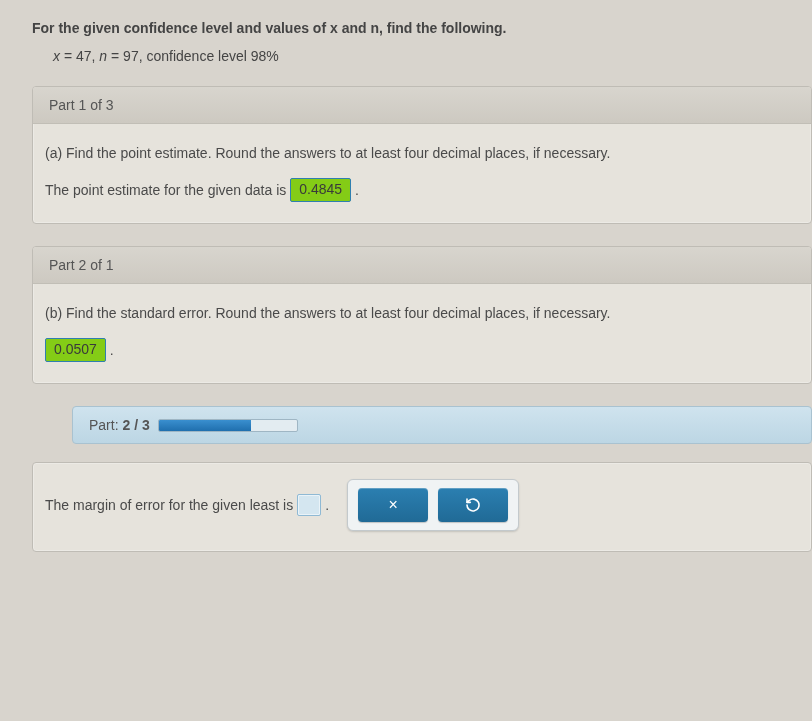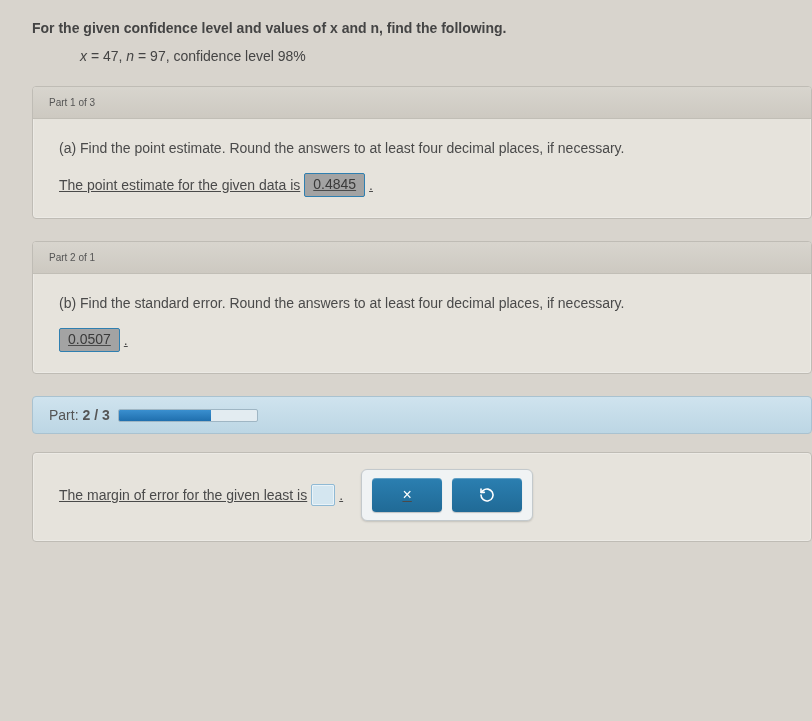--- a/index.html
+++ b/index.html
@@ -5,47 +5,47 @@
   * { box-sizing: border-box; margin: 0; padding: 0; }
   body {
     font-family: Verdana, Geneva, sans-serif;
     background: #d8d4cd;
     padding: 20px 0 20px 32px;
     color: #4a4a4a;
     font-size: 14px;
     width: 812px;
   }
   .intro { margin-bottom: 12px; color: #444; font-weight: bold; }
-  .params { margin: 0 0 22px 48px; color: #444; }
+  .params { margin: 0 0 22px 21px; color: #444; }
   .var { font-style: italic; }
   .part-card {
     background: #e6e3dc;
     border: 1px solid #bfbcb5;
     border-radius: 4px;
     margin-bottom: 22px;
     overflow: hidden;
     box-shadow: inset 0 0 0 1px rgba(255,255,255,0.25);
   }
   .part-header {
     background: linear-gradient(#d8d5ce,#cdc9c1);
     padding: 10px 16px;
     color: #555;
     border-bottom: 1px solid #c1beb6;
-    font-size: 10px;
+    font-size: 14px;
   }
   .part-body {
-    padding: 16px 16px 20px 26px;
+    padding: 16px 16px 20px 12px;
     line-height: 1.9;
     border-radius: 14px;
   }
   .answer-box {
     display: inline-block;
     border: 1px solid #2f7fb0;
     padding: 1px 8px;
-    background: #a3a3a3;
+    background: #84cc16;
     color: #3a3a3a;
     border-radius: 2px;
     line-height: 1.4;
   }
   .empty-box {
     display: inline-block;
     border: 1px solid #8fb9d4;
     background: #d4e6f0;
     width: 24px;
     height: 22px;
@@ -56,20 +56,21 @@
   .progress-bar-row {
     background: linear-gradient(#cfe3ee,#bcd6e4);
     border: 1px solid #a9c2d0;
     border-radius: 4px;
     padding: 10px 16px;
     margin-bottom: 18px;
     display: flex;
     align-items: center;
     gap: 8px;
     color: #555;
+    margin-left: 40px;
   }
   .progress-label b { font-weight: bold; }
   .progress-track {
     width: 140px;
     height: 13px;
     background: #e3ecf1;
     border: 1px solid #9fb6c4;
     border-radius: 2px;
     overflow: hidden;
   }
@@ -97,21 +98,21 @@
     background: linear-gradient(#2b7fb1,#206a96);
     color: #fff;
     display: inline-flex;
     align-items: center;
     justify-content: center;
     cursor: pointer;
     font-size: 16px;
     box-shadow: inset 0 1px 0 rgba(255,255,255,0.25), 0 1px 1px rgba(0,0,0,0.2);
   }
   .btn svg { width: 16px; height: 16px; }
-  .answer-line { display: flex; align-items: center; flex-wrap: wrap; gap: 4px; text-decoration: underline; }
+  .answer-line { display: flex; align-items: center; flex-wrap: wrap; gap: 4px; }
   .question-line { margin-bottom: 10px; }
 </style>
 </head>
 <body>
 
 <p class="intro">For the given confidence level and values of x and n, find the following.</p>
 <p class="params">
   <span class="var">x</span> = <span>47</span>, <span class="var">n</span> = <span>97</span>, <span>confidence level</span> <span>98%</span>
 </p>
 

